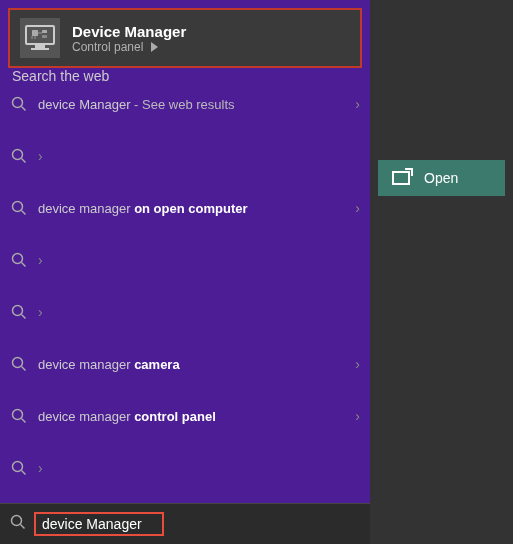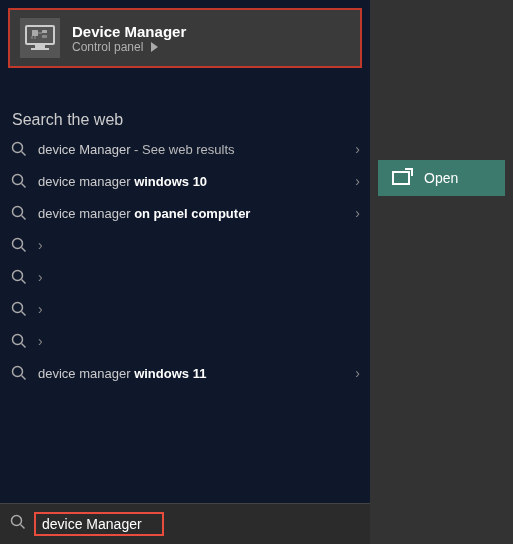--- a/index.html
+++ b/index.html
@@ -8,21 +8,21 @@
       height: 544px;
       background: #2d2d2d;
       font-family: 'Segoe UI', Arial, sans-serif;
       overflow: hidden;
       position: relative;
     }
 
     .search-panel {
       width: 370px;
       height: 544px;
-      background: #0f172a;
+      background: #4c1d95;
       position: absolute;
       left: 0;
       top: 0;
       display: flex;
       flex-direction: column;
     }
 
     
     .top-result {
       background: #3a3a3a;
@@ -65,30 +65,30 @@
       color: #b0b0b0;
       font-size: 12px;
       display: flex;
       align-items: center;
       gap: 4px;
     }
 
     
     .section-label {
       color: #cccccc;
-      font-size: 16px;
+      font-size: 14px;
       padding: 0 12px 4px 12px;
-      margin-top: 43px;
     }
 
     
     .search-items {
       display: flex;
       flex-direction: column;
       flex: 1;
+      gap: 20px;
     }
 
     .search-item {
       display: flex;
       align-items: center;
       padding: 7px 10px;
       cursor: pointer;
       gap: 10px;
     }
 
@@ -222,88 +222,88 @@
       <span class="search-item-arrow">›</span>
     </div>
 
     <div class="search-item">
       <div class="search-icon">
         <svg viewBox="0 0 16 16" xmlns="http://www.w3.org/2000/svg">
           <circle cx="6.5" cy="6.5" r="5" fill="none" stroke="#aaa" stroke-width="1.5"></circle>
           <line x1="10.5" y1="10.5" x2="14.5" y2="14.5" stroke="#aaa" stroke-width="1.5"></line>
         </svg>
       </div>
+      <span class="search-item-arrow">›</span>
+    </div>
+
+    <div class="search-item">
+      <div class="search-icon">
+        <svg viewBox="0 0 16 16" xmlns="http://www.w3.org/2000/svg">
+          <circle cx="6.5" cy="6.5" r="5" fill="none" stroke="#aaa" stroke-width="1.5"></circle>
+          <line x1="10.5" y1="10.5" x2="14.5" y2="14.5" stroke="#aaa" stroke-width="1.5"></line>
+        </svg>
+      </div>
       <div class="search-item-text">
-        <span>device manager </span><span class="bold">windows 10</span>
+        <span>device manager </span><span class="bold">on open computer</span>
+      </div>
+      <span class="search-item-arrow">›</span>
+    </div>
+
+    <div class="search-item">
+      <div class="search-icon">
+        <svg viewBox="0 0 16 16" xmlns="http://www.w3.org/2000/svg">
+          <circle cx="6.5" cy="6.5" r="5" fill="none" stroke="#aaa" stroke-width="1.5"></circle>
+          <line x1="10.5" y1="10.5" x2="14.5" y2="14.5" stroke="#aaa" stroke-width="1.5"></line>
+        </svg>
+      </div>
+      <span class="search-item-arrow">›</span>
+    </div>
+
+    <div class="search-item">
+      <div class="search-icon">
+        <svg viewBox="0 0 16 16" xmlns="http://www.w3.org/2000/svg">
+          <circle cx="6.5" cy="6.5" r="5" fill="none" stroke="#aaa" stroke-width="1.5"></circle>
+          <line x1="10.5" y1="10.5" x2="14.5" y2="14.5" stroke="#aaa" stroke-width="1.5"></line>
+        </svg>
       </div>
       <span class="search-item-arrow">›</span>
     </div>
 
     <div class="search-item">
       <div class="search-icon">
         <svg viewBox="0 0 16 16" xmlns="http://www.w3.org/2000/svg">
           <circle cx="6.5" cy="6.5" r="5" fill="none" stroke="#aaa" stroke-width="1.5"></circle>
           <line x1="10.5" y1="10.5" x2="14.5" y2="14.5" stroke="#aaa" stroke-width="1.5"></line>
         </svg>
       </div>
       <div class="search-item-text">
-        <span>device manager </span><span class="bold">on panel computer</span>
-      </div>
-      <span class="search-item-arrow">›</span>
-    </div>
-
-    <div class="search-item">
-      <div class="search-icon">
-        <svg viewBox="0 0 16 16" xmlns="http://www.w3.org/2000/svg">
-          <circle cx="6.5" cy="6.5" r="5" fill="none" stroke="#aaa" stroke-width="1.5"></circle>
-          <line x1="10.5" y1="10.5" x2="14.5" y2="14.5" stroke="#aaa" stroke-width="1.5"></line>
-        </svg>
-      </div>
-      <span class="search-item-arrow">›</span>
-    </div>
-
-    <div class="search-item">
-      <div class="search-icon">
-        <svg viewBox="0 0 16 16" xmlns="http://www.w3.org/2000/svg">
-          <circle cx="6.5" cy="6.5" r="5" fill="none" stroke="#aaa" stroke-width="1.5"></circle>
-          <line x1="10.5" y1="10.5" x2="14.5" y2="14.5" stroke="#aaa" stroke-width="1.5"></line>
-        </svg>
-      </div>
-      <span class="search-item-arrow">›</span>
-    </div>
-
-    <div class="search-item">
-      <div class="search-icon">
-        <svg viewBox="0 0 16 16" xmlns="http://www.w3.org/2000/svg">
-          <circle cx="6.5" cy="6.5" r="5" fill="none" stroke="#aaa" stroke-width="1.5"></circle>
-          <line x1="10.5" y1="10.5" x2="14.5" y2="14.5" stroke="#aaa" stroke-width="1.5"></line>
-        </svg>
-      </div>
-      <span class="search-item-arrow">›</span>
-    </div>
-
-    <div class="search-item">
-      <div class="search-icon">
-        <svg viewBox="0 0 16 16" xmlns="http://www.w3.org/2000/svg">
-          <circle cx="6.5" cy="6.5" r="5" fill="none" stroke="#aaa" stroke-width="1.5"></circle>
-          <line x1="10.5" y1="10.5" x2="14.5" y2="14.5" stroke="#aaa" stroke-width="1.5"></line>
-        </svg>
+        <span>device manager </span><span class="bold">camera</span>
       </div>
       <span class="search-item-arrow">›</span>
     </div>
 
     <div class="search-item">
       <div class="search-icon">
         <svg viewBox="0 0 16 16" xmlns="http://www.w3.org/2000/svg">
           <circle cx="6.5" cy="6.5" r="5" fill="none" stroke="#aaa" stroke-width="1.5"></circle>
           <line x1="10.5" y1="10.5" x2="14.5" y2="14.5" stroke="#aaa" stroke-width="1.5"></line>
         </svg>
       </div>
       <div class="search-item-text">
-        <span>device manager </span><span class="bold">windows 11</span>
+        <span>device manager </span><span class="bold">control panel</span>
+      </div>
+      <span class="search-item-arrow">›</span>
+    </div>
+
+    <div class="search-item">
+      <div class="search-icon">
+        <svg viewBox="0 0 16 16" xmlns="http://www.w3.org/2000/svg">
+          <circle cx="6.5" cy="6.5" r="5" fill="none" stroke="#aaa" stroke-width="1.5"></circle>
+          <line x1="10.5" y1="10.5" x2="14.5" y2="14.5" stroke="#aaa" stroke-width="1.5"></line>
+        </svg>
       </div>
       <span class="search-item-arrow">›</span>
     </div>
 
   </div>
 
   <div class="search-bar">
     <span class="search-bar-icon">
       <svg width="16" height="16" viewBox="0 0 16 16" xmlns="http://www.w3.org/2000/svg">
         <circle cx="6.5" cy="6.5" r="5" fill="none" stroke="#aaa" stroke-width="1.5"></circle>

